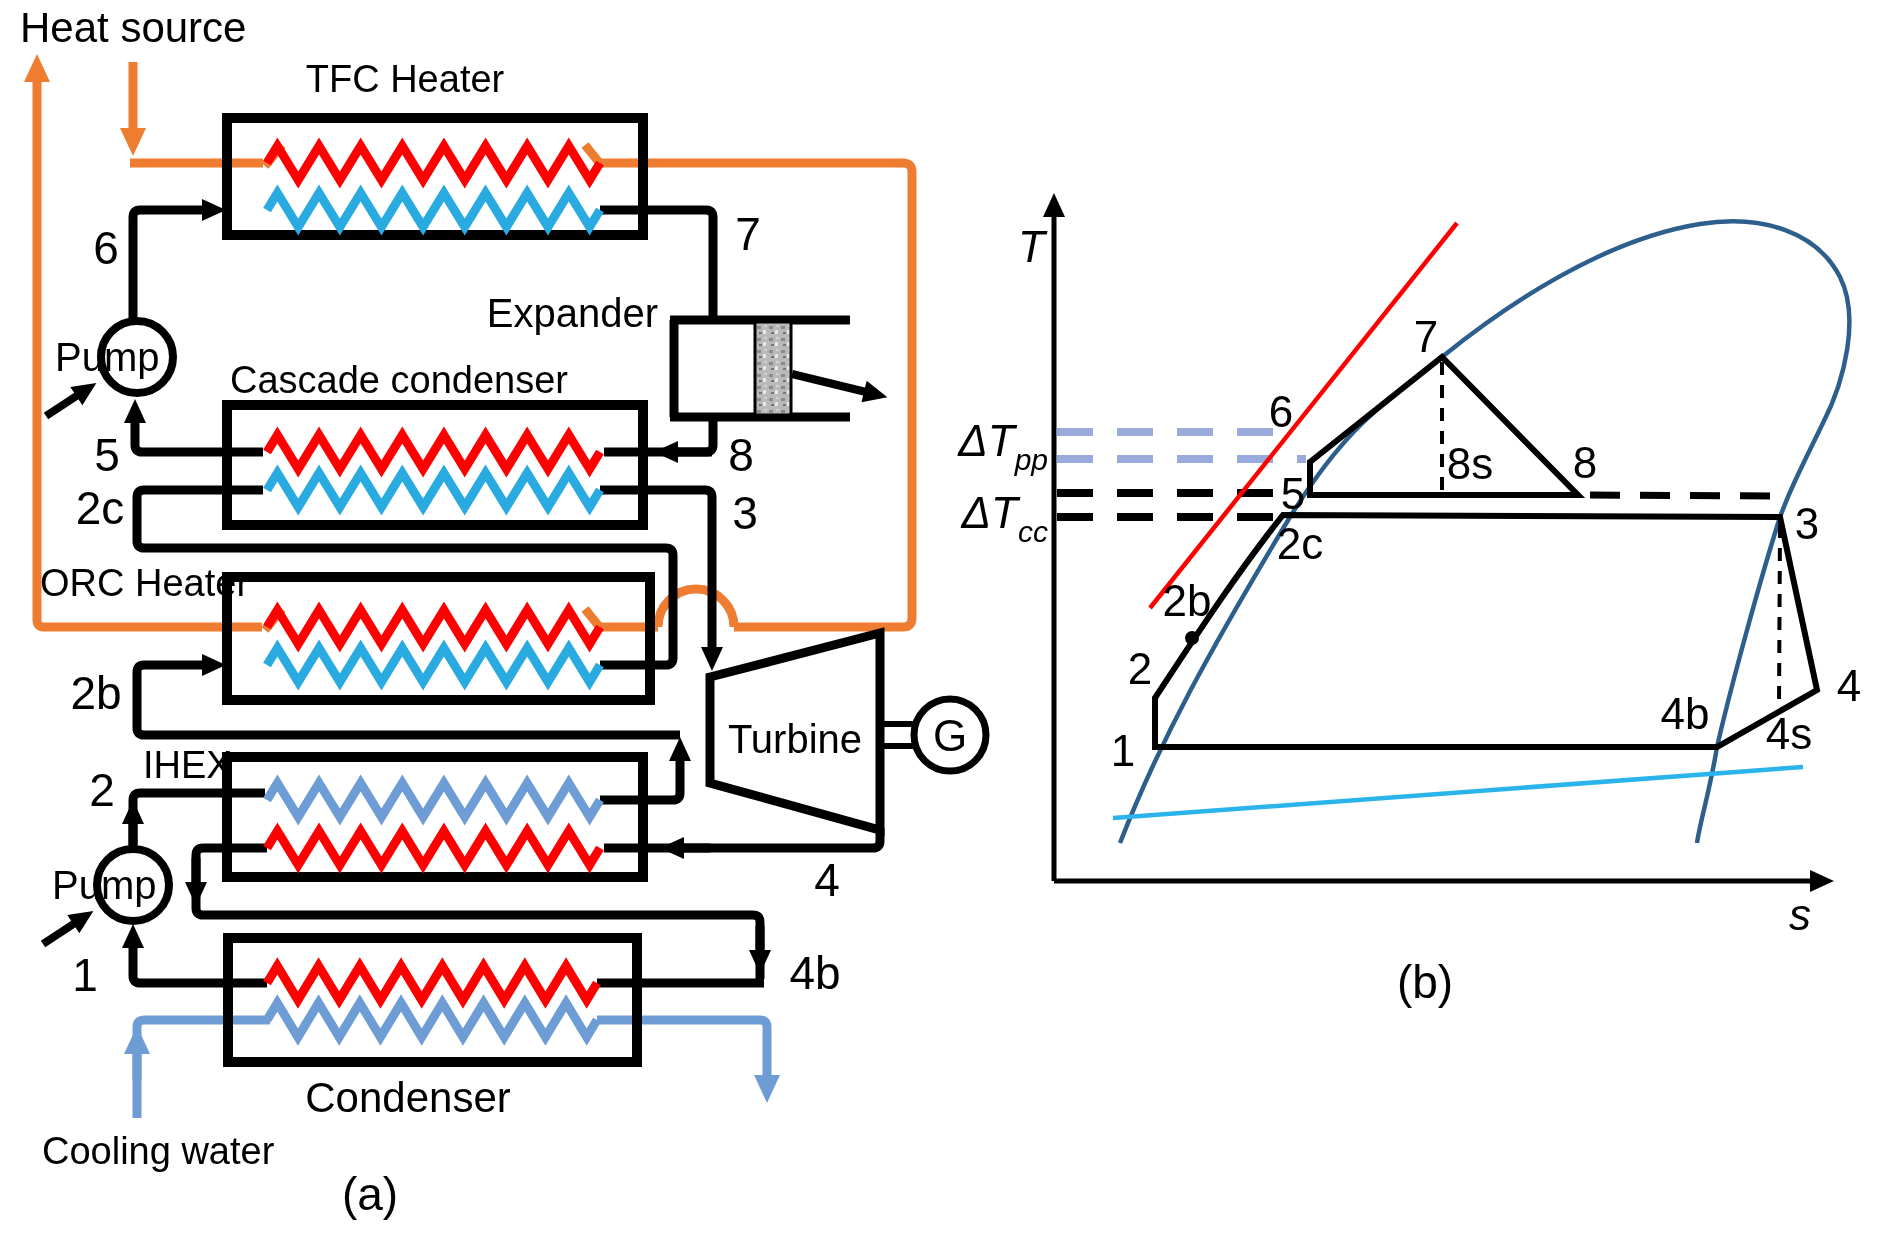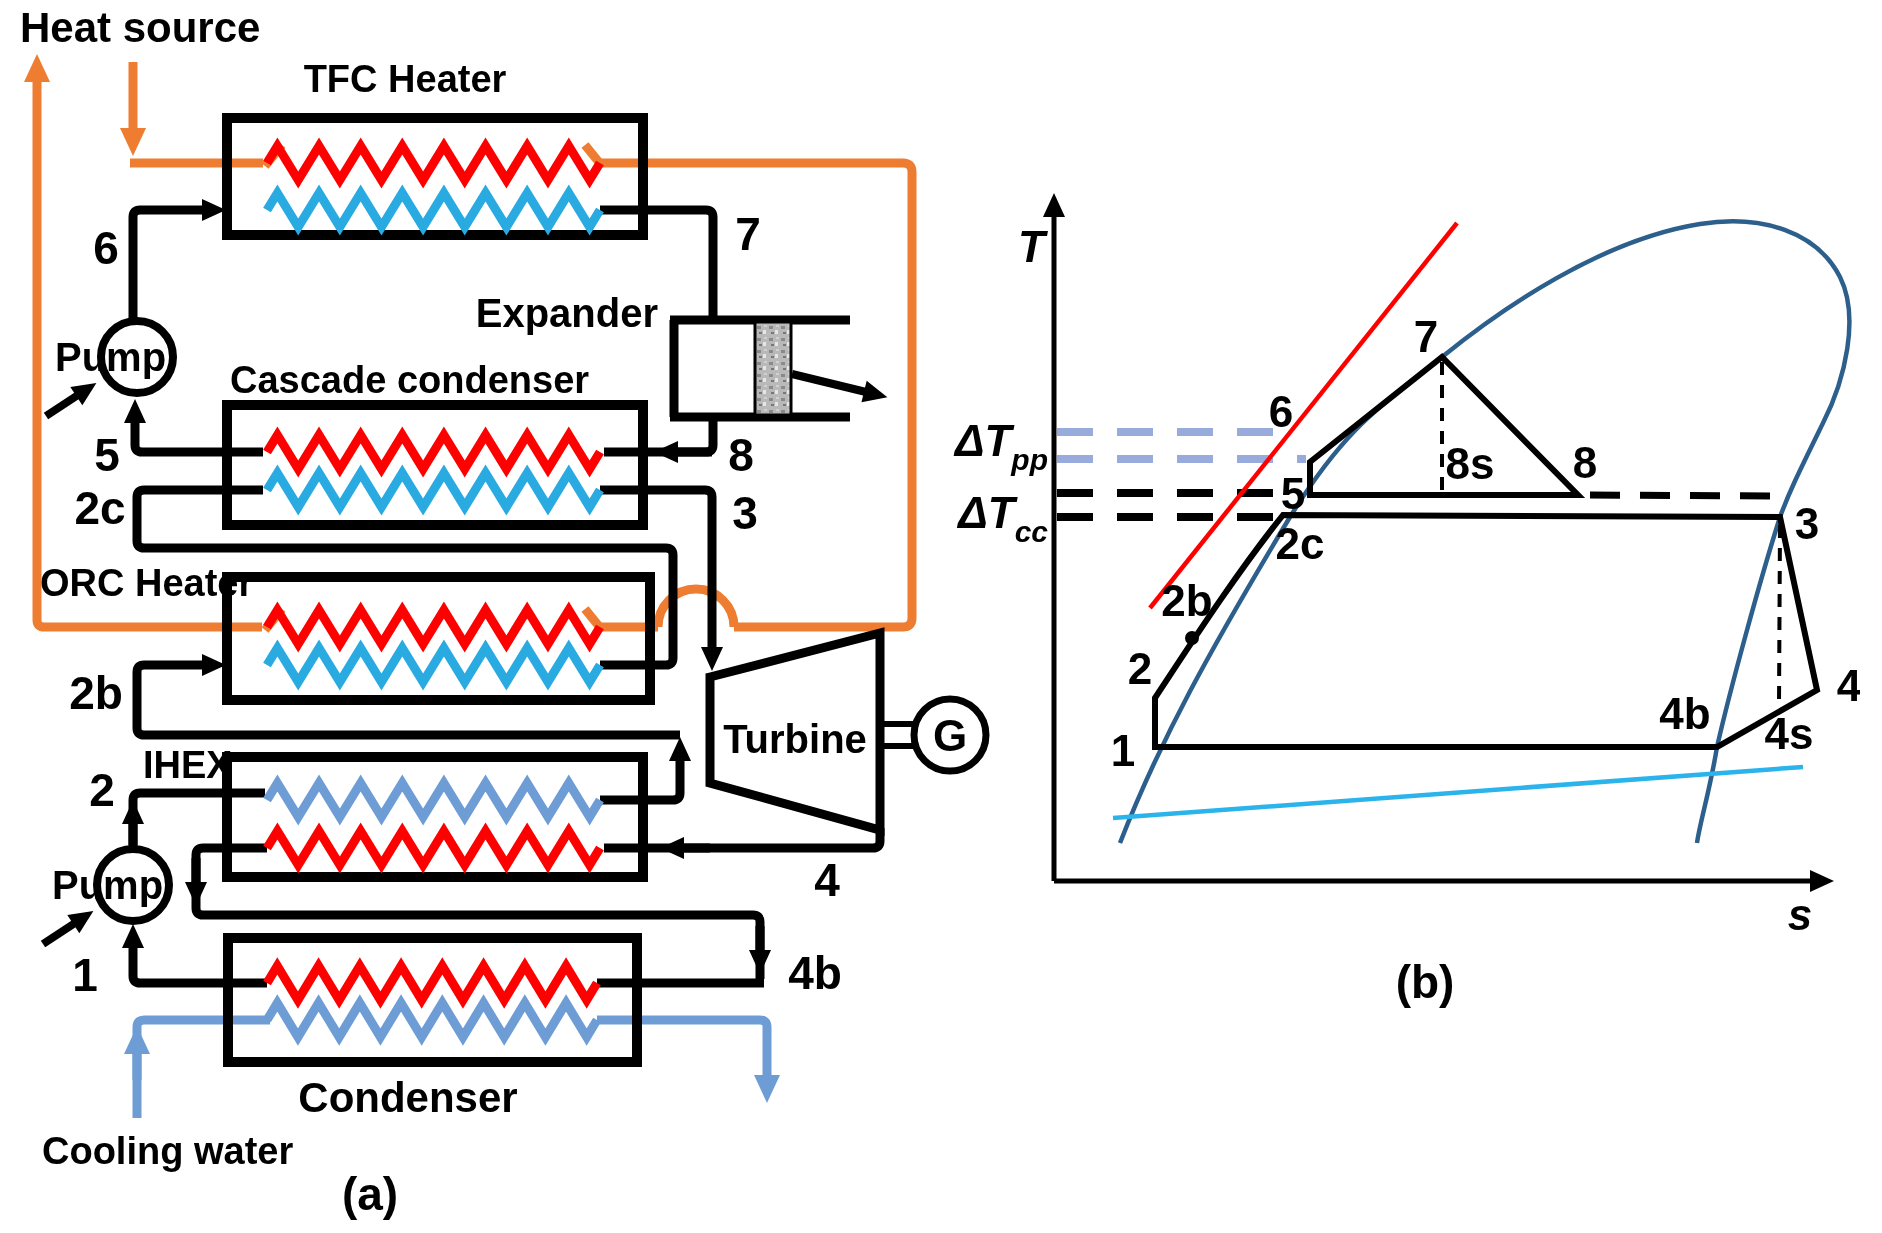--- a/index.html
+++ b/index.html
@@ -1,16 +1,16 @@
 <!DOCTYPE html>
 <html><head>
 <meta charset="utf-8">
 <style>
   html,body{margin:0;padding:0;background:#ffffff;}
-  .stage{position:relative;width:1860px;height:1233px;background:#fff;overflow:hidden;font-weight:bold;}
+  .stage{position:relative;width:1860px;height:1233px;background:#fff;overflow:hidden;}
   svg{display:block;}
   text{font-family:"Liberation Sans","DejaVu Sans",sans-serif;fill:#000;}
   .comp-label{font-size:38px;}
   .num{font-size:46px;}
   .numb{font-size:44px;}
   .cap{font-size:46px;}
   .axis-label{font-size:44px;font-style:italic;}
 </style>
 </head>
 <body>

